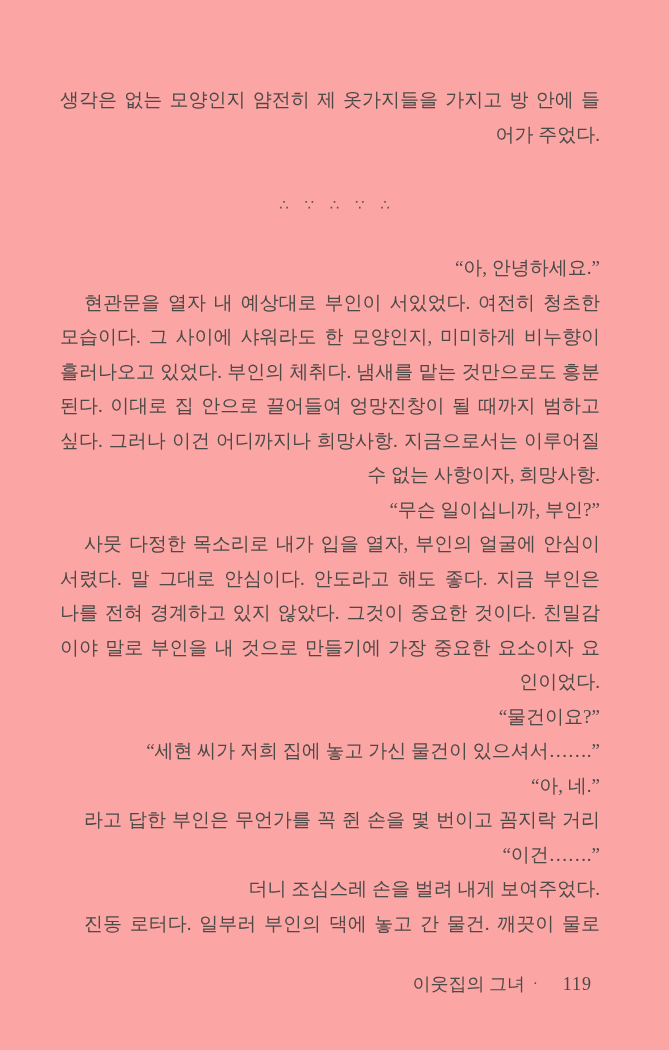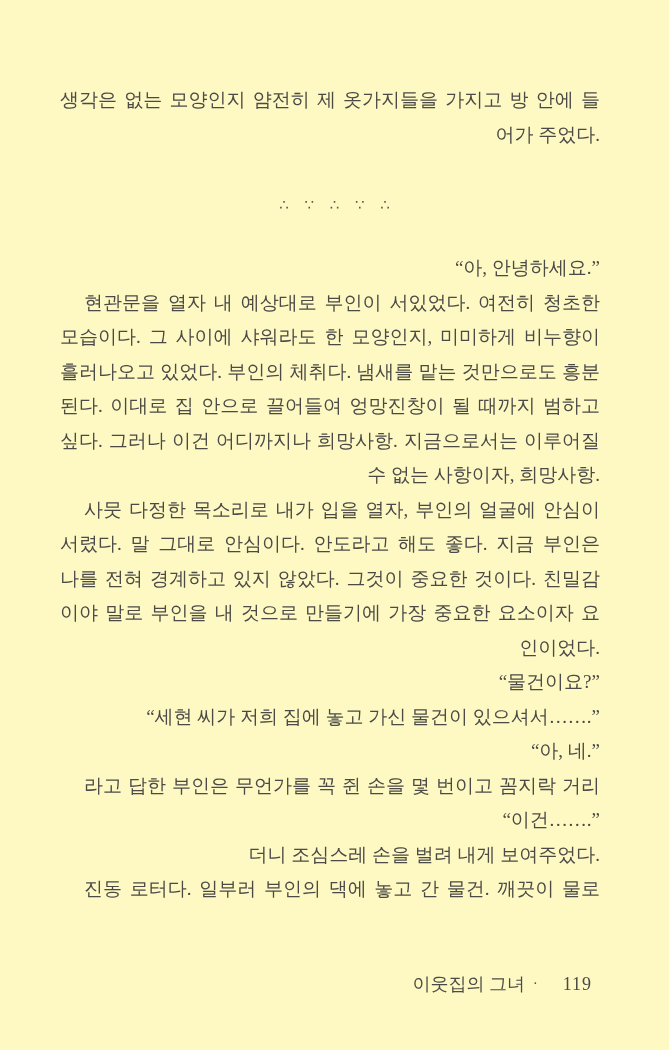--- a/index.html
+++ b/index.html
@@ -1,20 +1,20 @@
 <!DOCTYPE html>
 <html><head>
 <meta charset="utf-8">
 <style>
   html, body { margin: 0; padding: 0; }
   .page {
     position: relative;
     width: 669px;
     height: 1050px;
-    background: #fef9c3;
+    background: #fca5a5;
     overflow: hidden;
     font-family: "Liberation Serif", "DejaVu Serif", serif;
     color: #4b4a47;
   }
   .tb {
     position: absolute;
     left: 60px;
     width: 540px;
     font-size: 19px;
     line-height: 34.5px;
@@ -81,20 +81,21 @@
   <div class="divider"><span>∴ ∵ ∴ ∵ ∴</span></div>
 
   <div class="tb" id="blockB">
     <div class="ln ind">“아, 안녕하세요.”</div>
     <div class="ln ind j">현관문을 열자 내 예상대로 부인이 서있었다. 여전히 청초한</div>
     <div class="ln j">모습이다. 그 사이에 샤워라도 한 모양인지, 미미하게 비누향이</div>
     <div class="ln j">흘러나오고 있었다. 부인의 체취다. 냄새를 맡는 것만으로도 흥분</div>
     <div class="ln j">된다. 이대로 집 안으로 끌어들여 엉망진창이 될 때까지 범하고</div>
     <div class="ln j">싶다. 그러나 이건 어디까지나 희망사항. 지금으로서는 이루어질</div>
     <div class="ln">수 없는 사항이자, 희망사항.</div>
+    <div class="ln ind">“무슨 일이십니까, 부인?”</div>
     <div class="ln ind j">사뭇 다정한 목소리로 내가 입을 열자, 부인의 얼굴에 안심이</div>
     <div class="ln j">서렸다. 말 그대로 안심이다. 안도라고 해도 좋다. 지금 부인은</div>
     <div class="ln j">나를 전혀 경계하고 있지 않았다. 그것이 중요한 것이다. 친밀감</div>
     <div class="ln j">이야 말로 부인을 내 것으로 만들기에 가장 중요한 요소이자 요</div>
     <div class="ln">인이었다.</div>
     <div class="ln ind">“물건이요?”</div>
     <div class="ln ind">“세현 씨가 저희 집에 놓고 가신 물건이 있으셔서…….”</div>
     <div class="ln ind">“아, 네.”</div>
     <div class="ln ind j">라고 답한 부인은 무언가를 꼭 쥔 손을 몇 번이고 꼼지락 거리</div>
     <div class="ln ind">“이건…….”</div>

